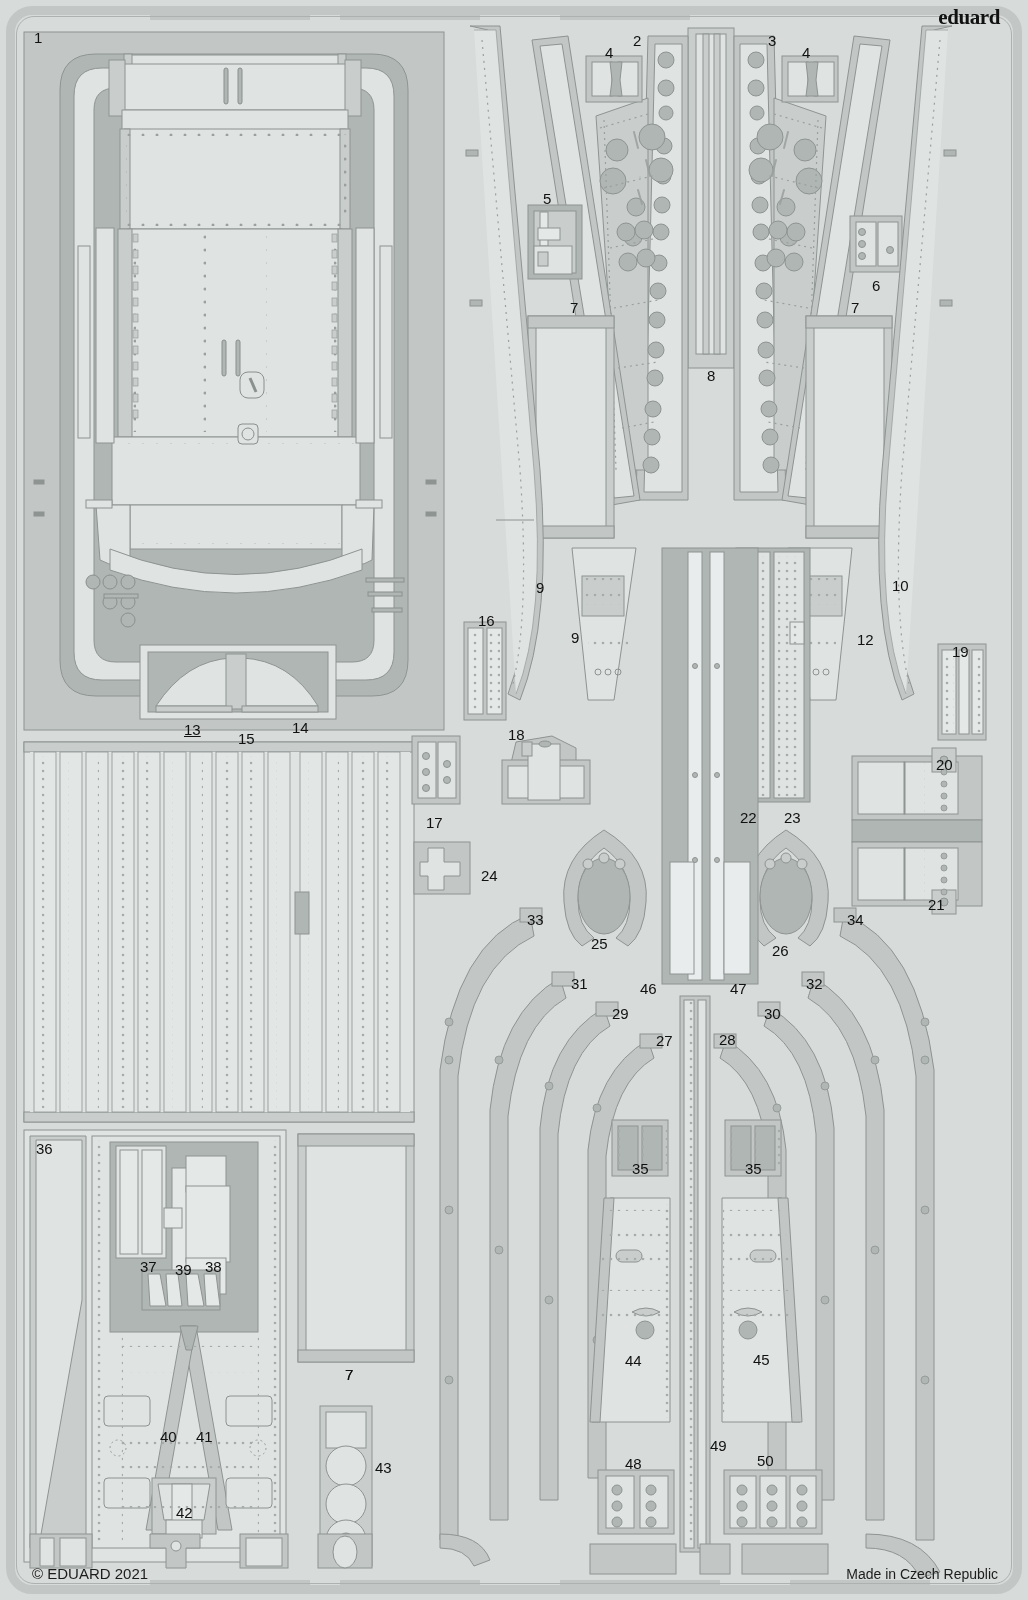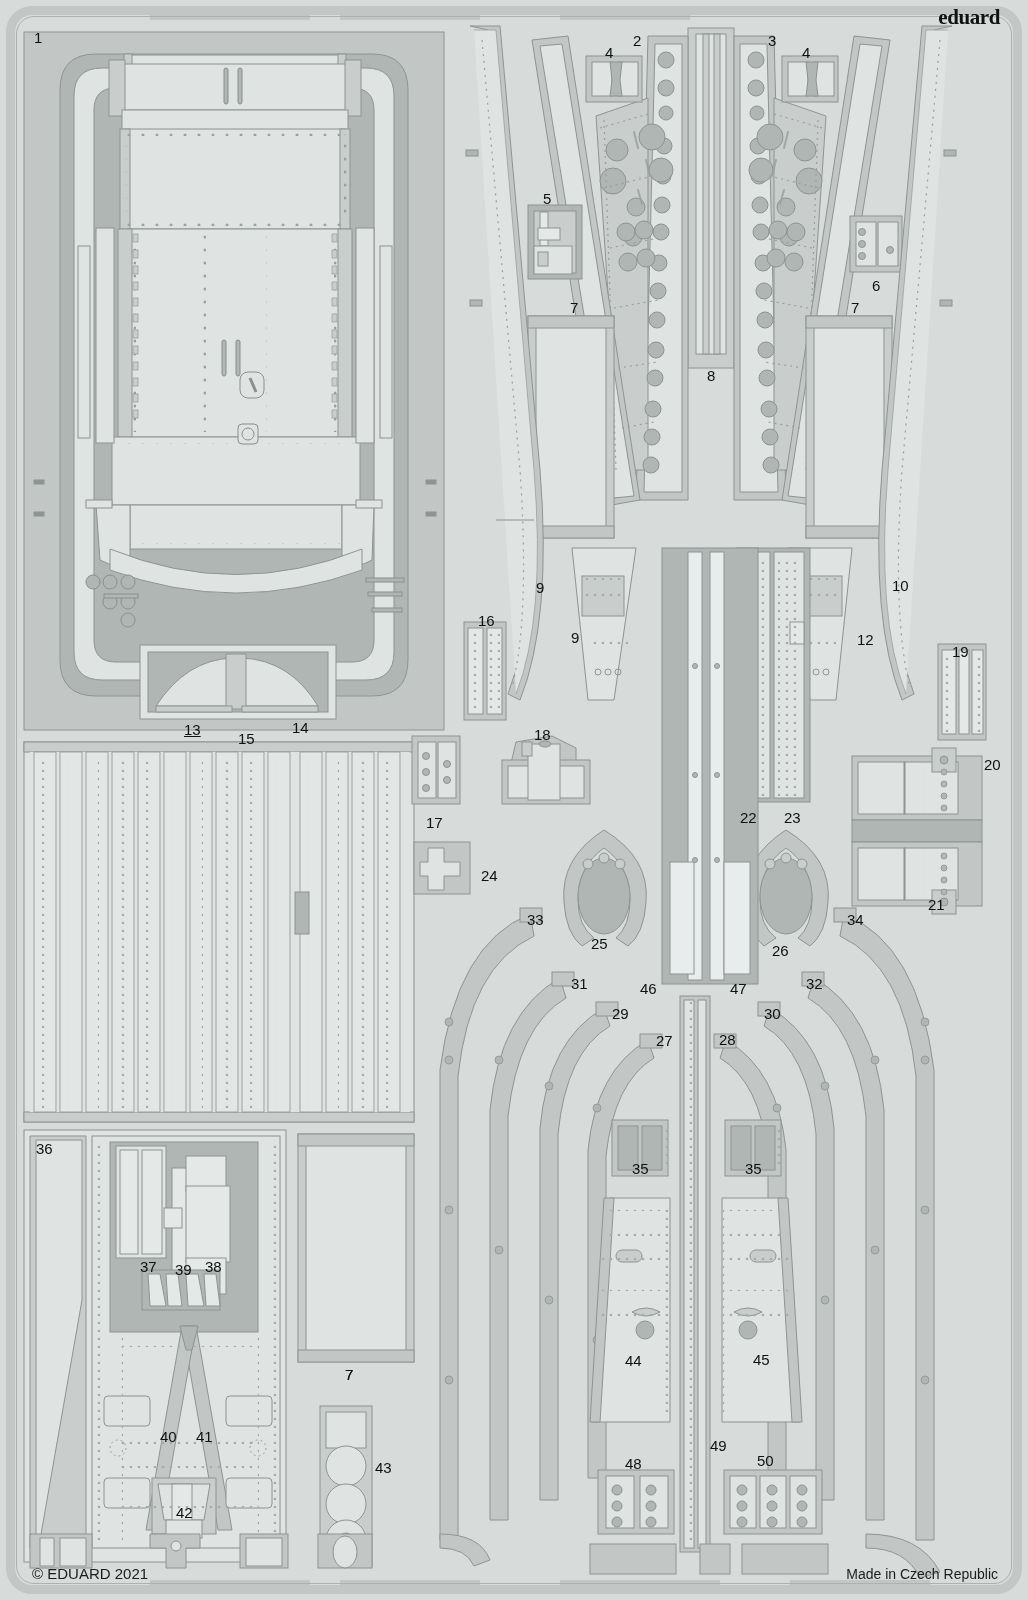--- a/index.html
+++ b/index.html
@@ -734,23 +734,23 @@
       <div class="lbl" style="left: 707px; top: 368px;">8</div>
       <div class="lbl" style="left: 536px; top: 580px;">9</div>
       <div class="lbl" style="left: 892px; top: 578px;">10</div>
       <div class="lbl" style="left: 571px; top: 630px;">9</div>
       <div class="lbl" style="left: 857px; top: 632px;">12</div>
       <div class="lbl" style="left: 184px; top: 722px; text-decoration: underline;">13</div>
       <div class="lbl" style="left: 292px; top: 720px;">14</div>
       <div class="lbl" style="left: 238px; top: 731px;">15</div>
       <div class="lbl" style="left: 478px; top: 613px;">16</div>
       <div class="lbl" style="left: 426px; top: 815px;">17</div>
-      <div class="lbl" style="left: 534px; top: 727px;">18</div>
+      <div class="lbl" style="left: 508px; top: 727px;">18</div>
       <div class="lbl" style="left: 952px; top: 637px; margin-top: 7px;">19</div>
-      <div class="lbl" style="left: 936px; top: 757px; margin-left: 48px;">20</div>
+      <div class="lbl" style="left: 936px; top: 757px;">20</div>
       <div class="lbl" style="left: 928px; top: 897px;">21</div>
       <div class="lbl" style="left: 740px; top: 810px;">22</div>
       <div class="lbl" style="left: 784px; top: 810px;">23</div>
       <div class="lbl" style="left: 481px; top: 868px;">24</div>
       <div class="lbl" style="left: 591px; top: 936px;">25</div>
       <div class="lbl" style="left: 772px; top: 943px;">26</div>
       <div class="lbl" style="left: 656px; top: 1033px;">27</div>
       <div class="lbl" style="left: 719px; top: 1032px;">28</div>
       <div class="lbl" style="left: 612px; top: 1006px;">29</div>
       <div class="lbl" style="left: 764px; top: 1006px;">30</div>

